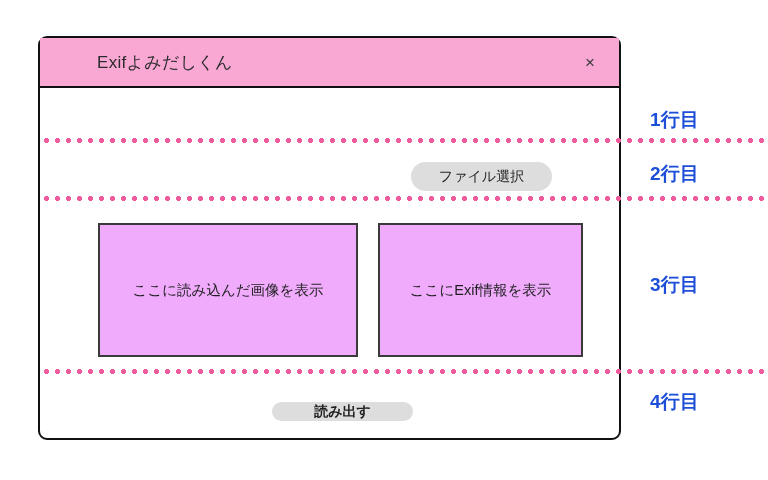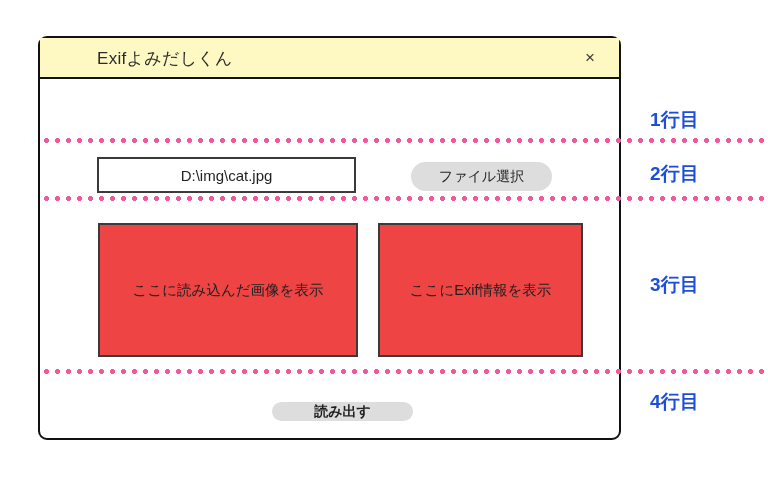--- a/index.html
+++ b/index.html
@@ -34,24 +34,24 @@
     border: 2.5px solid #111111;
     border-radius: 9px;
     background: #ffffff;
     z-index: 3;
   }
 
   .titlebar {
     position: absolute;
     left: 0; top: 0;
     width: 100%;
-    height: 41px;
+    height: 50px;
     box-sizing: border-box;
     border-bottom: 2.5px solid #111111;
-    background: #fef9c3;
+    background: #f9a8d4;
   }
   .title-text {
     position: absolute;
     left: 57px;
     top: 50%;
     transform: translateY(-50%);
     font-size: 17px;
     color: #2b2b2b;
     white-space: nowrap;
     letter-spacing: 0.3px;
@@ -130,21 +130,21 @@
     top: 77px;
     width: 141px;
     height: 29px;
   }
 
   
   .panel {
     position: absolute;
     box-sizing: border-box;
     border: 2px solid #3a3a3a;
-    background: #ef4444;
+    background: #f0abfc;
     display: flex;
     align-items: center;
     justify-content: center;
     font-size: 14.5px;
     color: #1f1f1f;
     white-space: nowrap;
   }
   .panel-image {
     left: 58px;
     top: 138px;
@@ -199,21 +199,20 @@
   <div class="window">
 
     <div class="titlebar">
       <div class="title-text">Exifよみだしくん</div>
       <div class="close-icon">×</div>
     </div>
 
     <div class="body-area">
 
 
-      <div class="path-field" placeholder="D:\img\cat.jpg">D:\img\cat.jpg</div>
 
       <button class="pill-button btn-file-select">ファイル選択</button>
 
       <div class="panel panel-image">ここに読み込んだ画像を表示</div>
 
       <div class="panel panel-exif">ここにExif情報を表示</div>
 
       <button class="pill-button btn-read">読み出す</button>
 
     </div>

